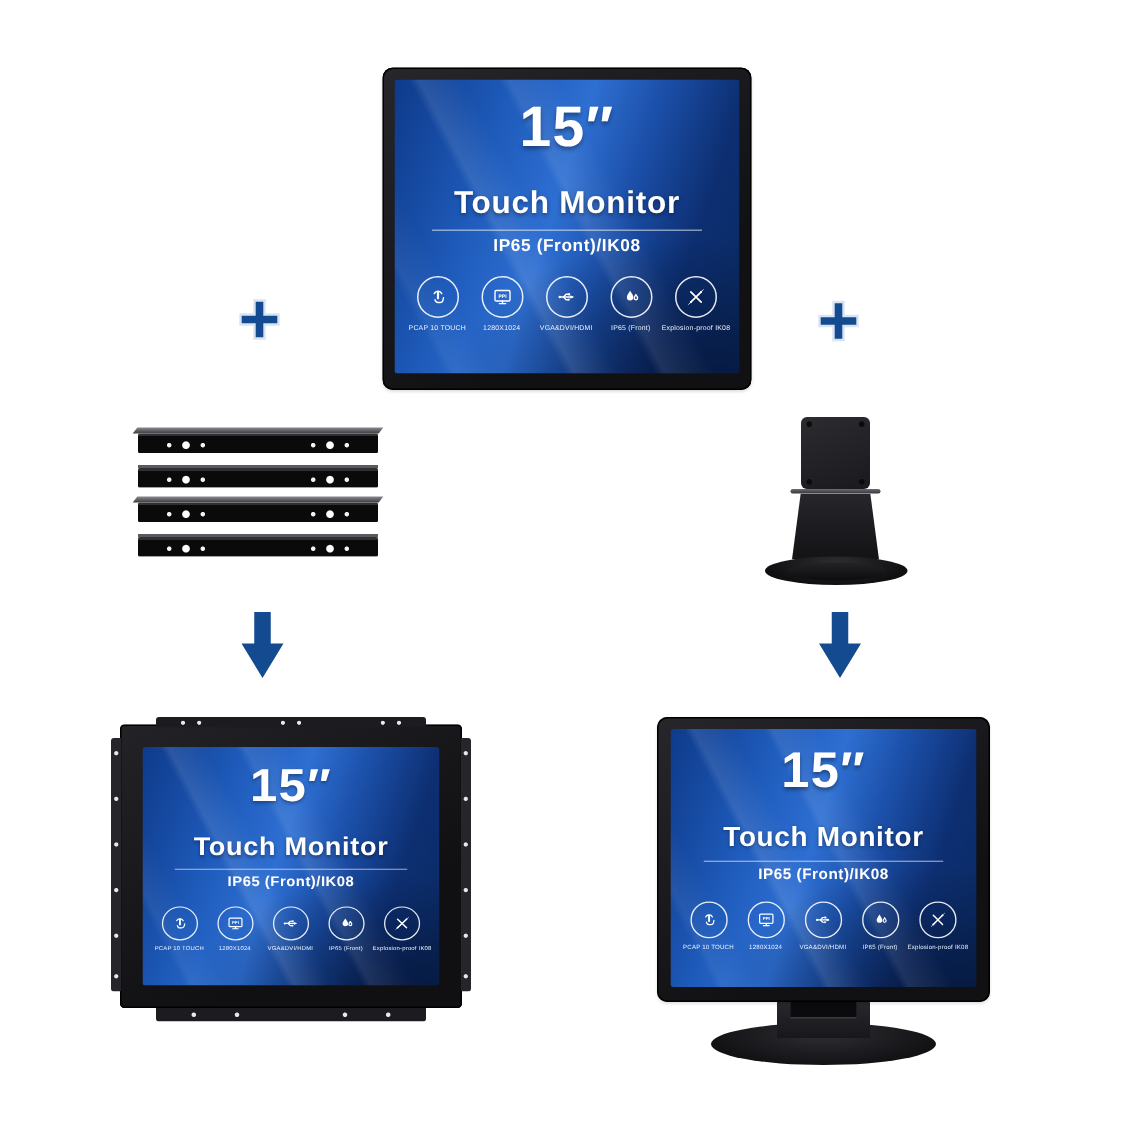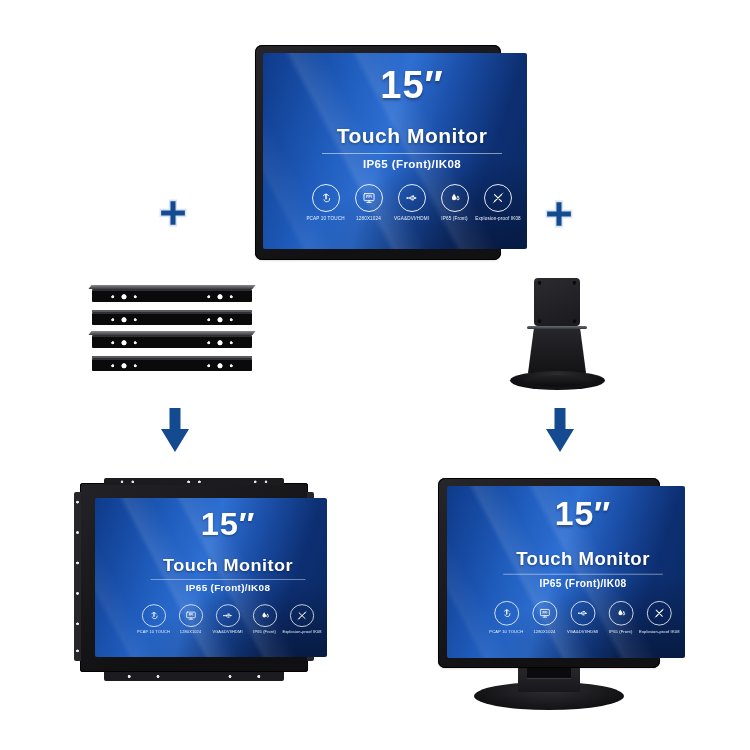--- a/index.html
+++ b/index.html
@@ -5,21 +5,21 @@
   html,body{margin:0;padding:0;background:#fff;}
   .canvas{position:relative;width:750px;height:750px;background:#fff;overflow:hidden;
           font-family:"Liberation Sans",sans-serif;}
 
   
   .bezel{position:absolute;background:linear-gradient(150deg,#26262b,#111114 70%);
          border-radius:7px;box-shadow:inset 0 0 0 1px #000, 0 1px 2px rgba(0,0,0,.12);}
   .screen{position:absolute;overflow:hidden;border-radius:2px;
     background:
       radial-gradient(130% 95% at 88% 105%, rgba(3,12,36,.6), transparent 55%),
-      linear-gradient(108deg,#0e3a8a 0%,#1f5cbc 28%,var(--screen-blue-bright) 46%,#1b4fa8 62%,#0d2f72 80%,var(--screen-blue-dark) 100%); padding-left: 34px;}
+      linear-gradient(108deg,#0e3a8a 0%,#1f5cbc 28%,var(--screen-blue-bright) 46%,#1b4fa8 62%,#0d2f72 80%,var(--screen-blue-dark) 100%);}
   .screen::before{content:"";position:absolute;inset:0;pointer-events:none;
     background:
       linear-gradient(62deg,transparent 34%,rgba(255,255,255,.10) 36%,rgba(255,255,255,.02) 43%,transparent 45%),
       linear-gradient(62deg,transparent 52%,rgba(255,255,255,.09) 54%,rgba(255,255,255,.02) 62%,transparent 64%),
       linear-gradient(62deg,transparent 10%,rgba(255,255,255,.06) 12%,transparent 20%);}
 
   .screen-content{position:relative;width:230px;height:196px;color:#fff;text-align:center;
                   transform-origin:0 0;z-index:2;}
   .host-top .screen-content{transform:scale(1,1);}
   .host-bl  .screen-content{transform:scale(0.8609,0.8112);}

